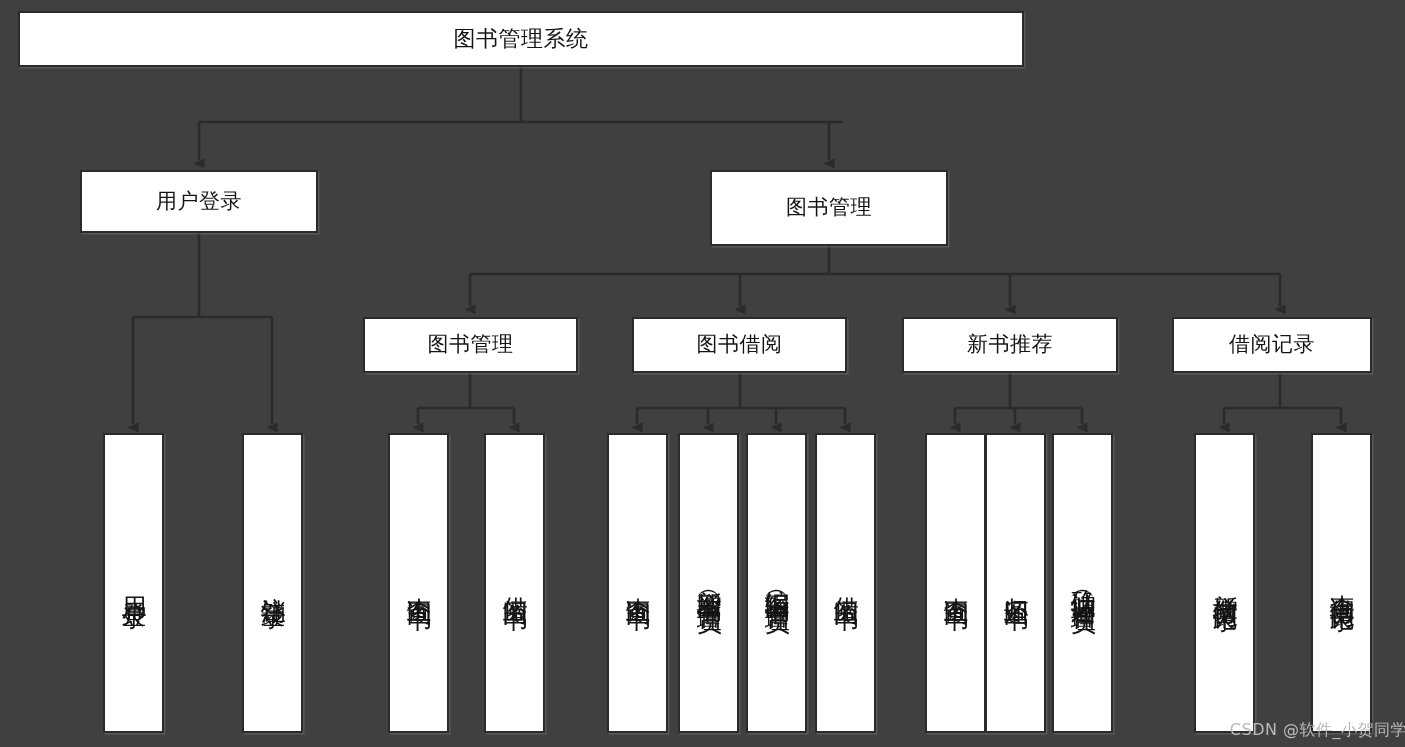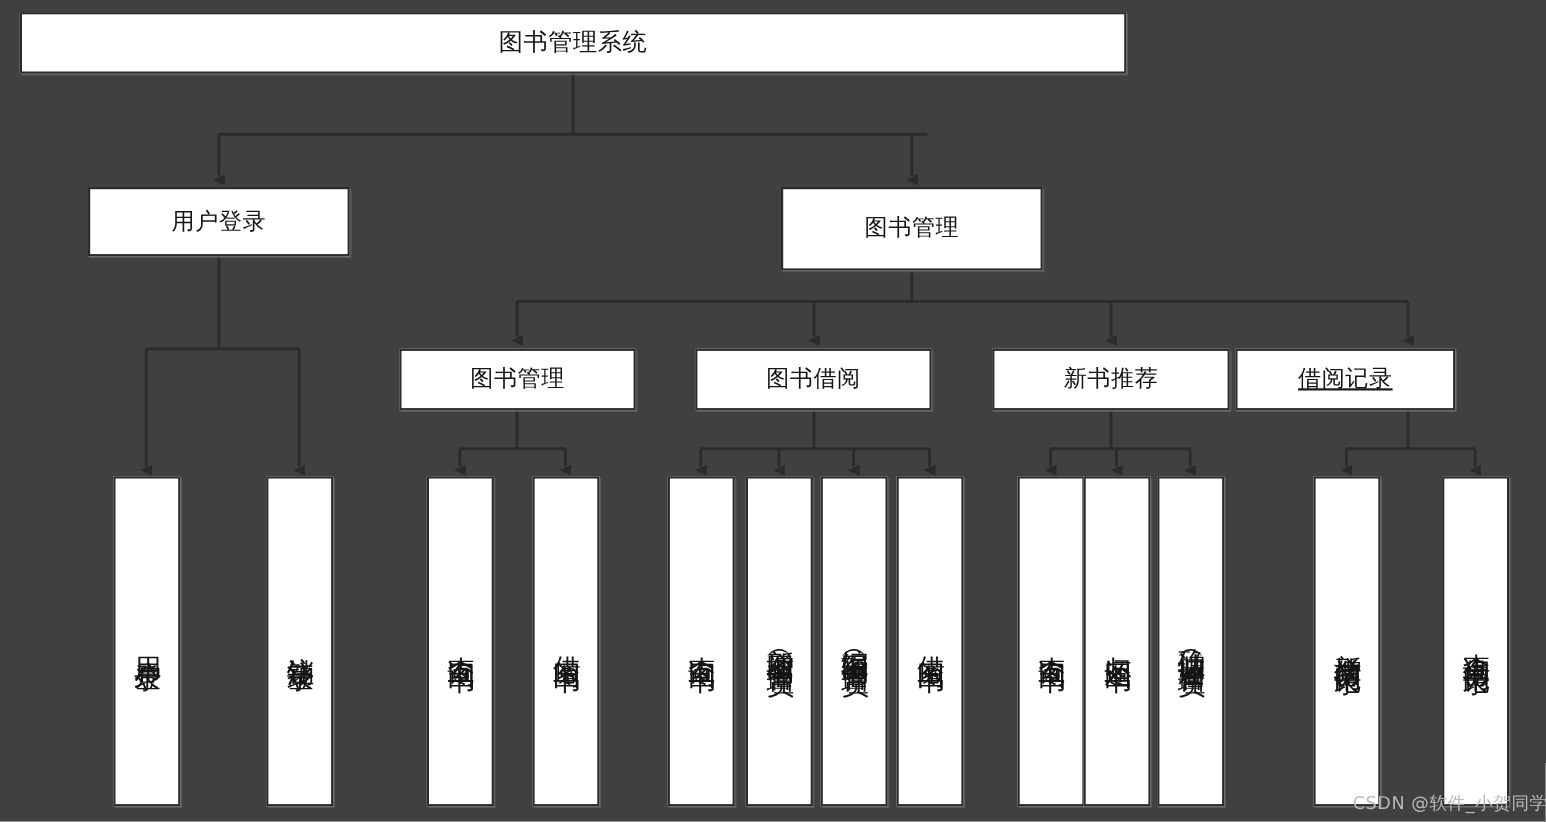--- a/index.html
+++ b/index.html
@@ -145,21 +145,21 @@
 
   <div class="node horiz" style="left:363px; top:317px; width:215px; height:56px;">
     <span class="label">图书管理</span>
   </div>
   <div class="node horiz" style="left:632px; top:317px; width:215px; height:56px;">
     <span class="label">图书借阅</span>
   </div>
   <div class="node horiz" style="left:902px; top:317px; width:216px; height:56px;">
     <span class="label">新书推荐</span>
   </div>
-  <div class="node horiz" style="left:1123px; top:317px; width:200px; height:56px;text-decoration:underline;">
+  <div class="node horiz" style="left:1172px; top:317px; width:200px; height:56px;">
     <span class="label">借阅记录</span>
   </div>
 
   <div class="node vert" style="left:103px; top:433px; width:61px; height:300px;">
     <span class="label">用户登录</span>
   </div>
   <div class="node vert" style="left:242px; top:433px; width:61px; height:300px;">
     <span class="label">注销登录</span>
   </div>
 

